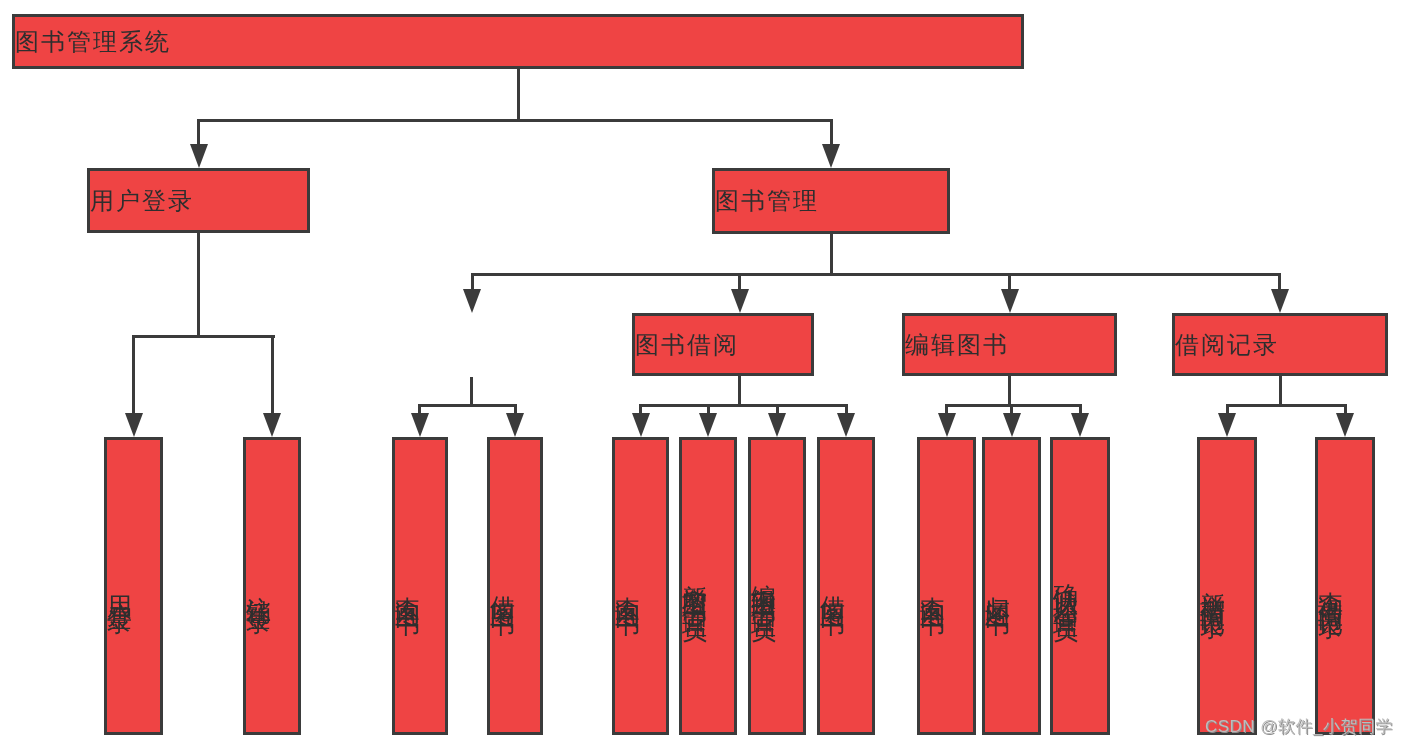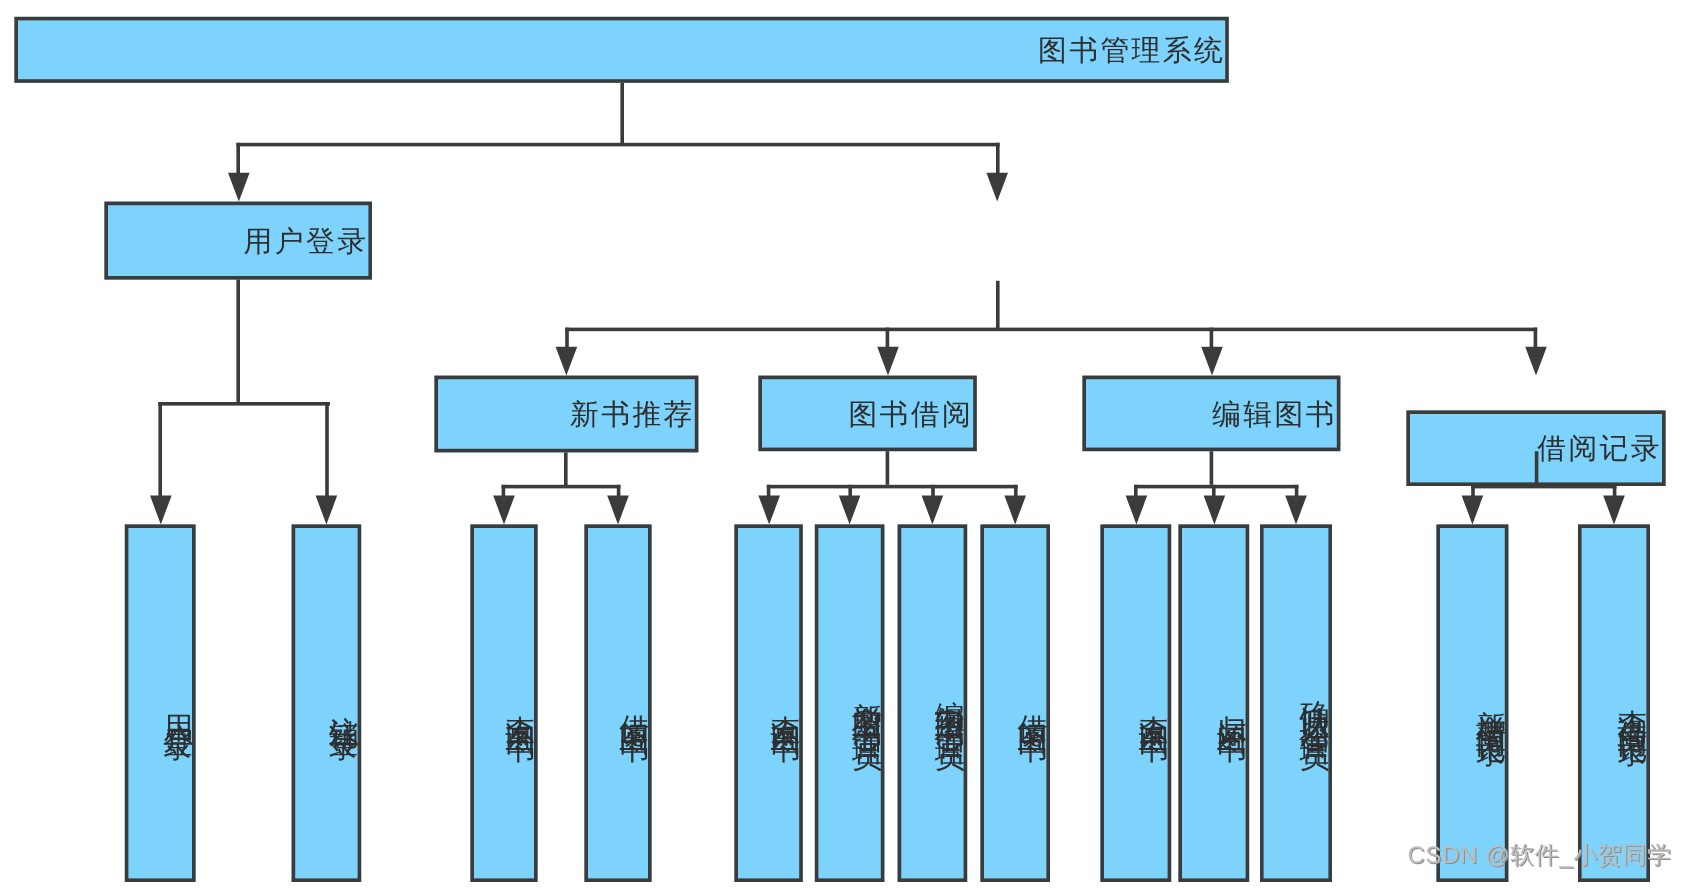--- a/index.html
+++ b/index.html
@@ -2,38 +2,38 @@
 <html><head>
 <meta charset="utf-8">
 <title>Diagram</title>
 <style>
   html,body{margin:0;padding:0;background:#ffffff;}
   .canvas{
     position:relative;width:1405px;height:747px;background:#ffffff;overflow:hidden;
     font-family:"Liberation Sans",sans-serif;color:#2e2e2e;
   }
   .box{
-    position:absolute;box-sizing:border-box;border:3px solid #3b3b3b;background:#7dd3fc;
-    display:flex;align-items:center;justify-content:flex-end;
+    position:absolute;box-sizing:border-box;border:3px solid #3b3b3b;background:#ef4444;
+    display:flex;align-items:center;justify-content:flex-start;
   }
   .box.hnode span{font-size:24px;letter-spacing:2px;white-space:nowrap;color:#2e2e2e;}
   .box.leaf span{
     writing-mode:vertical-rl;text-orientation:mixed;
     font-size:25px;letter-spacing:5px;line-height:1;color:#2e2e2e;white-space:nowrap;
   }
   .vline,.hline{position:absolute;background:#3b3b3b;}
   .vline{width:3px;}
   .hline{height:3px;}
   .arrow{
     position:absolute;width:0;height:0;
     border-left:9px solid transparent;border-right:9px solid transparent;
     border-top:24px solid #3b3b3b;
   }
   .watermark{
-    position:absolute;right:12px;top:699px;font-size:20px;letter-spacing:0.5px;
+    position:absolute;right:12px;top:715px;font-size:17px;letter-spacing:0.5px;
     color:#bdbdbd;text-shadow:1px 1px 0 #8f8f8f;white-space:nowrap;z-index:5;
   }
 </style>
 </head>
 <body>
 
 <div class="canvas">
 
   <div class="box hnode" style="left:12px;top:14px;width:1012px;height:55px;">
     <span>图书管理系统</span>
@@ -42,49 +42,49 @@
   <div class="vline" style="left:517px;top:69px;height:52px;"></div>
   <div class="hline" style="left:197px;top:119px;width:636px;"></div>
   <div class="vline" style="left:197px;top:119px;height:28px;"></div>
   <div class="vline" style="left:830px;top:119px;height:28px;"></div>
   <div class="arrow" style="left:190px;top:144px;"></div>
   <div class="arrow" style="left:822px;top:144px;"></div>
 
   <div class="box hnode" style="left:87px;top:168px;width:223px;height:65px;">
     <span>用户登录</span>
   </div>
+  <div class="box hnode" style="left:712px;top:168px;width:238px;height:66px;">
+    <span>图书管理</span>
+  </div>
 
   <div class="vline" style="left:197px;top:233px;height:104px;"></div>
   <div class="hline" style="left:132px;top:335px;width:143px;"></div>
   <div class="vline" style="left:132px;top:335px;height:80px;"></div>
   <div class="vline" style="left:271px;top:335px;height:80px;"></div>
   <div class="arrow" style="left:125px;top:413px;"></div>
   <div class="arrow" style="left:263px;top:413px;"></div>
 
   <div class="vline" style="left:830px;top:234px;height:41px;"></div>
   <div class="hline" style="left:471px;top:273px;width:810px;"></div>
   <div class="vline" style="left:471px;top:273px;height:18px;"></div>
   <div class="vline" style="left:738px;top:273px;height:18px;"></div>
   <div class="vline" style="left:1008px;top:273px;height:18px;"></div>
   <div class="vline" style="left:1278px;top:273px;height:18px;"></div>
   <div class="arrow" style="left:463px;top:289px;"></div>
   <div class="arrow" style="left:731px;top:289px;"></div>
   <div class="arrow" style="left:1001px;top:289px;"></div>
   <div class="arrow" style="left:1271px;top:289px;"></div>
 
-  <div class="box hnode" style="left:362px;top:313px;width:220px;height:64px;">
-    <span>新书推荐</span>
-  </div>
   <div class="box hnode" style="left:632px;top:313px;width:182px;height:63px;">
     <span>图书借阅</span>
   </div>
   <div class="box hnode" style="left:902px;top:313px;width:215px;height:63px;">
     <span>编辑图书</span>
   </div>
-  <div class="box hnode" style="left:1172px;top:313px;width:216px;height:63px;margin-top:29px;">
+  <div class="box hnode" style="left:1172px;top:313px;width:216px;height:63px;">
     <span>借阅记录</span>
   </div>
 
   <div class="vline" style="left:470px;top:377px;height:28px;"></div>
   <div class="hline" style="left:418px;top:404px;width:99px;"></div>
   <div class="vline" style="left:418px;top:404px;height:11px;"></div>
   <div class="vline" style="left:514px;top:404px;height:11px;"></div>
   <div class="arrow" style="left:411px;top:413px;"></div>
   <div class="arrow" style="left:506px;top:413px;"></div>
 

